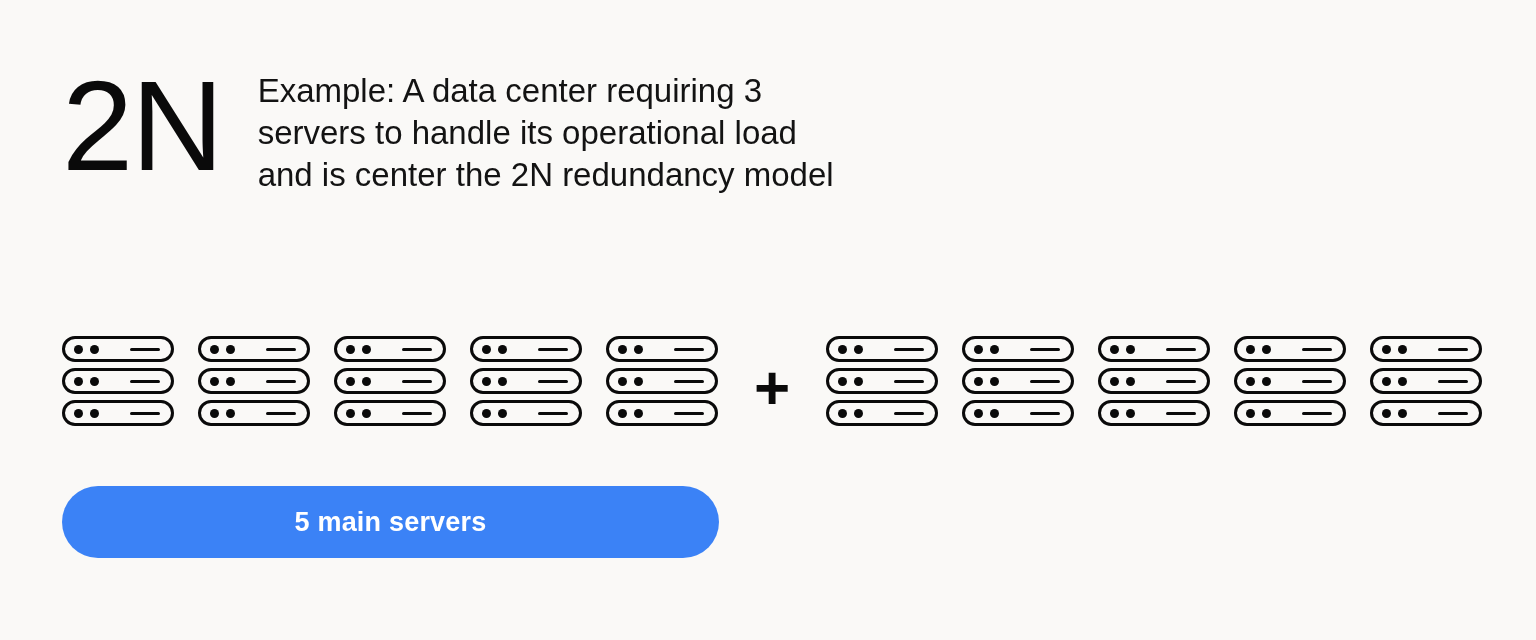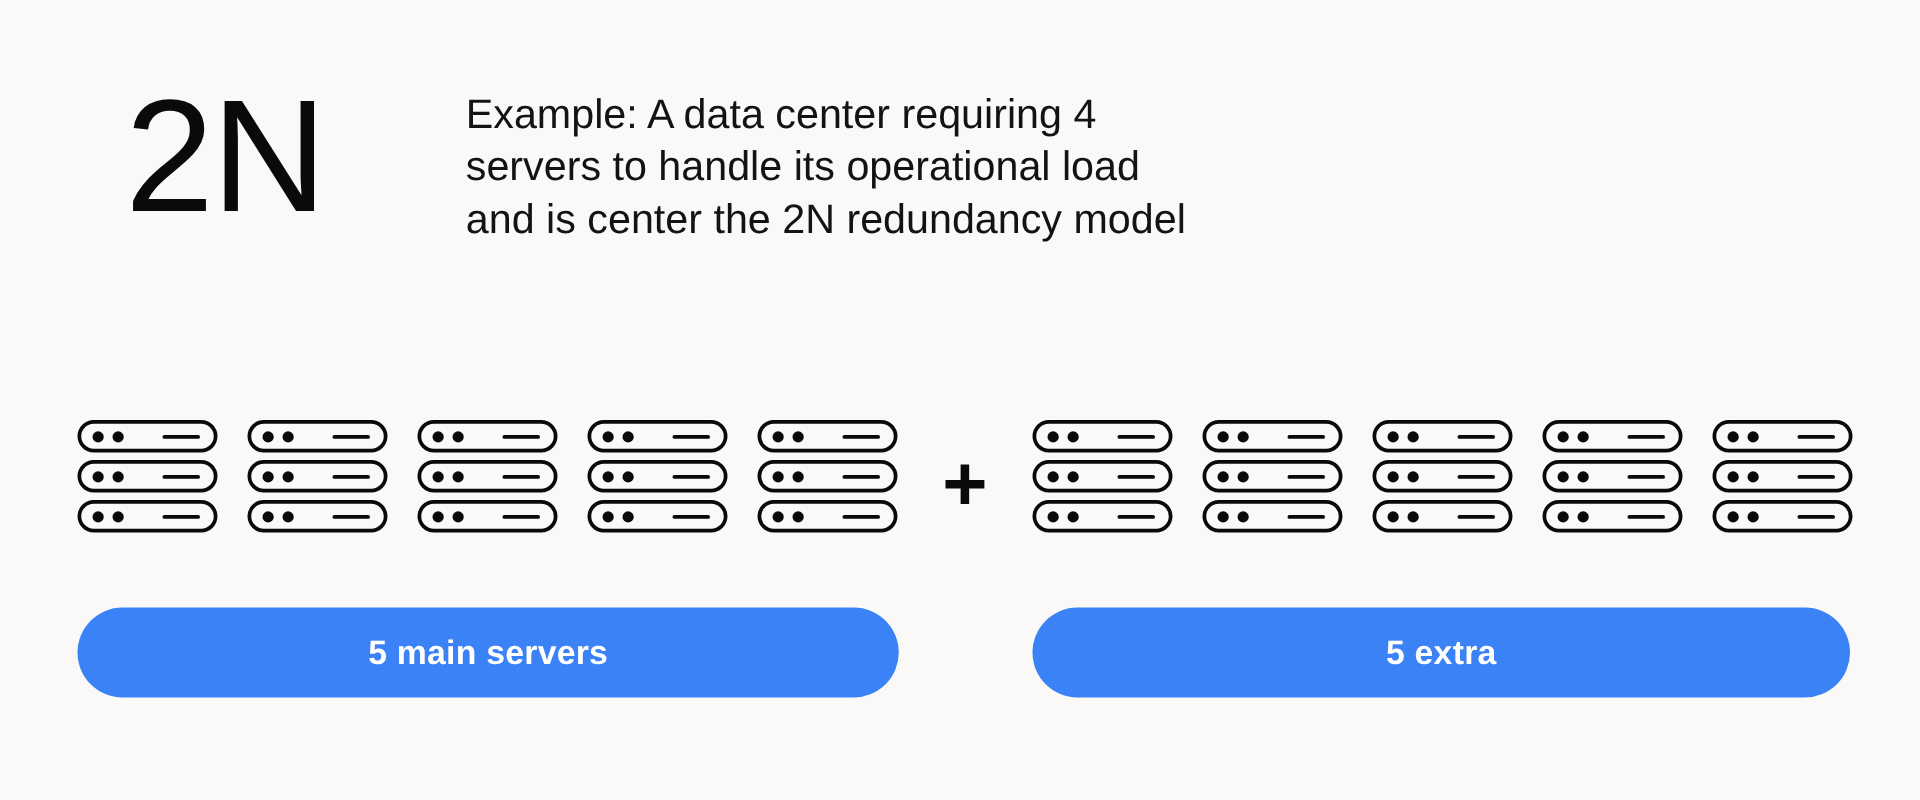--- a/index.html
+++ b/index.html
@@ -21,22 +21,21 @@
     inset: 0;
   }
 
   
   .header {
     position: absolute;
     left: 62px;
     top: 56px;
     display: flex;
     align-items: flex-start;
-    gap: 113px;
-    margin-left: 38px;
+    gap: 36px;
   }
   .badge-2n {
     font-size: 128px;
     line-height: 128px;
     font-weight: 300;
     letter-spacing: -2px;
     color: #0a0a0a;
     white-space: nowrap;
     margin-top: 6px;
   }
@@ -146,21 +145,21 @@
   .pill-extra { left: 826px; width: 654px; }
 </style>
 </head>
 <body>
 
 <div class="canvas">
 
   <div class="header">
     <div class="badge-2n">2N</div>
     <div class="desc">
-      <span class="desc-line">Example: A data center requiring 4</span>
+      <span class="desc-line">Example: A data center requiring 3</span>
       <span class="desc-line">servers to handle its operational load</span>
       <span class="desc-line">and is center the 2N redundancy model</span>
     </div>
   </div>
 
   <div class="diagram">
     <div class="group group-main">
         <div class="server-stack">
           <div class="server-unit">
             <div class="dots">
@@ -392,16 +391,15 @@
               <span class="dot"></span>
             </div>
             <span class="dash"></span>
           </div>
         </div>
       </div>
   </div>
 
   <div class="labels">
     <div class="pill pill-main">5 main servers</div>
-    <div class="pill pill-extra">5 extra</div>
   </div>
 
 </div>
 
 </body></html>

